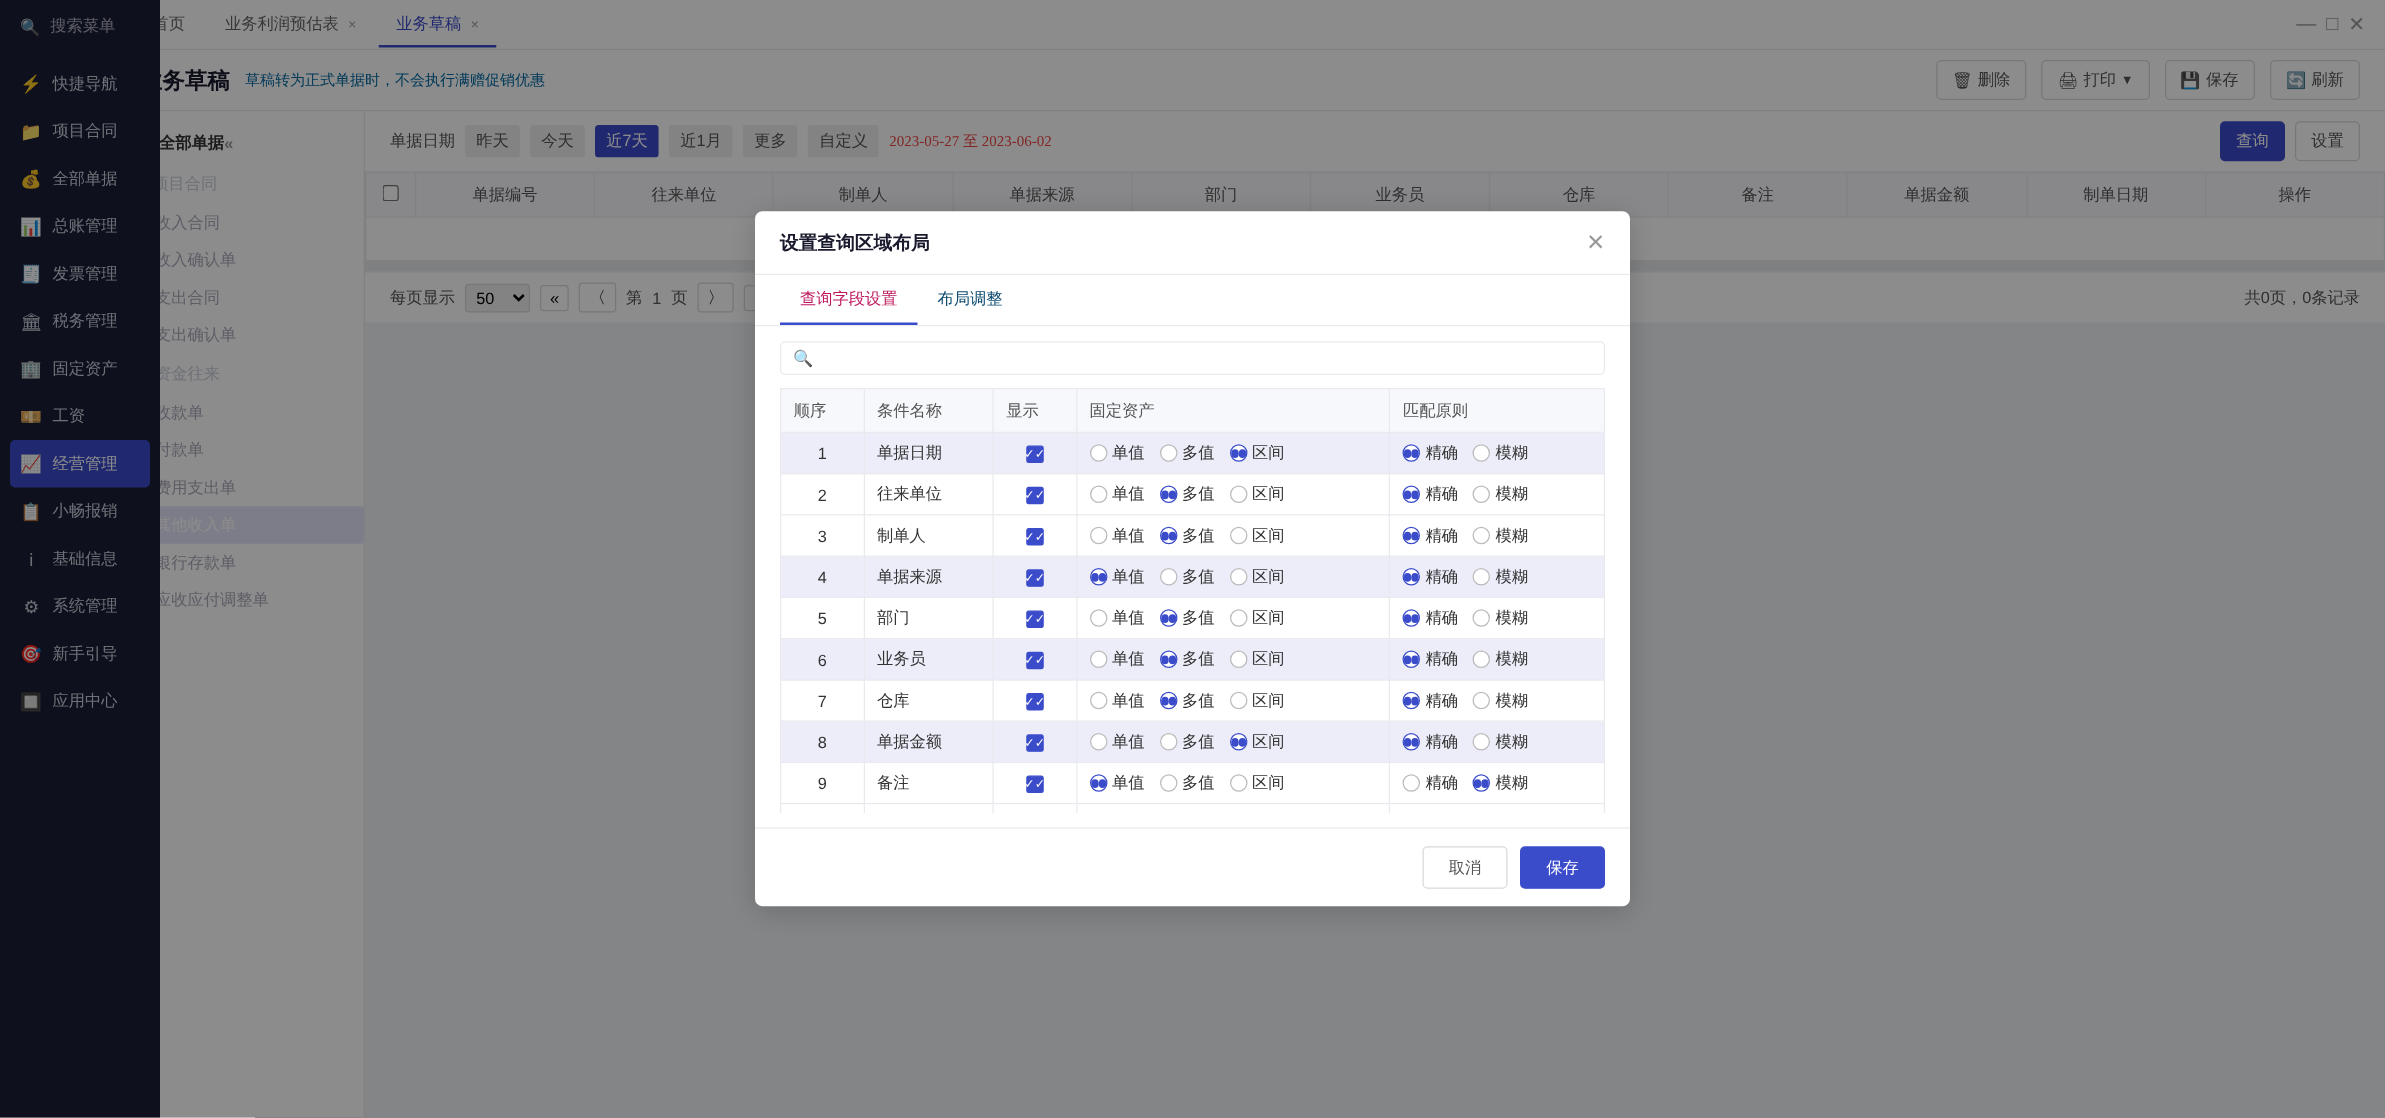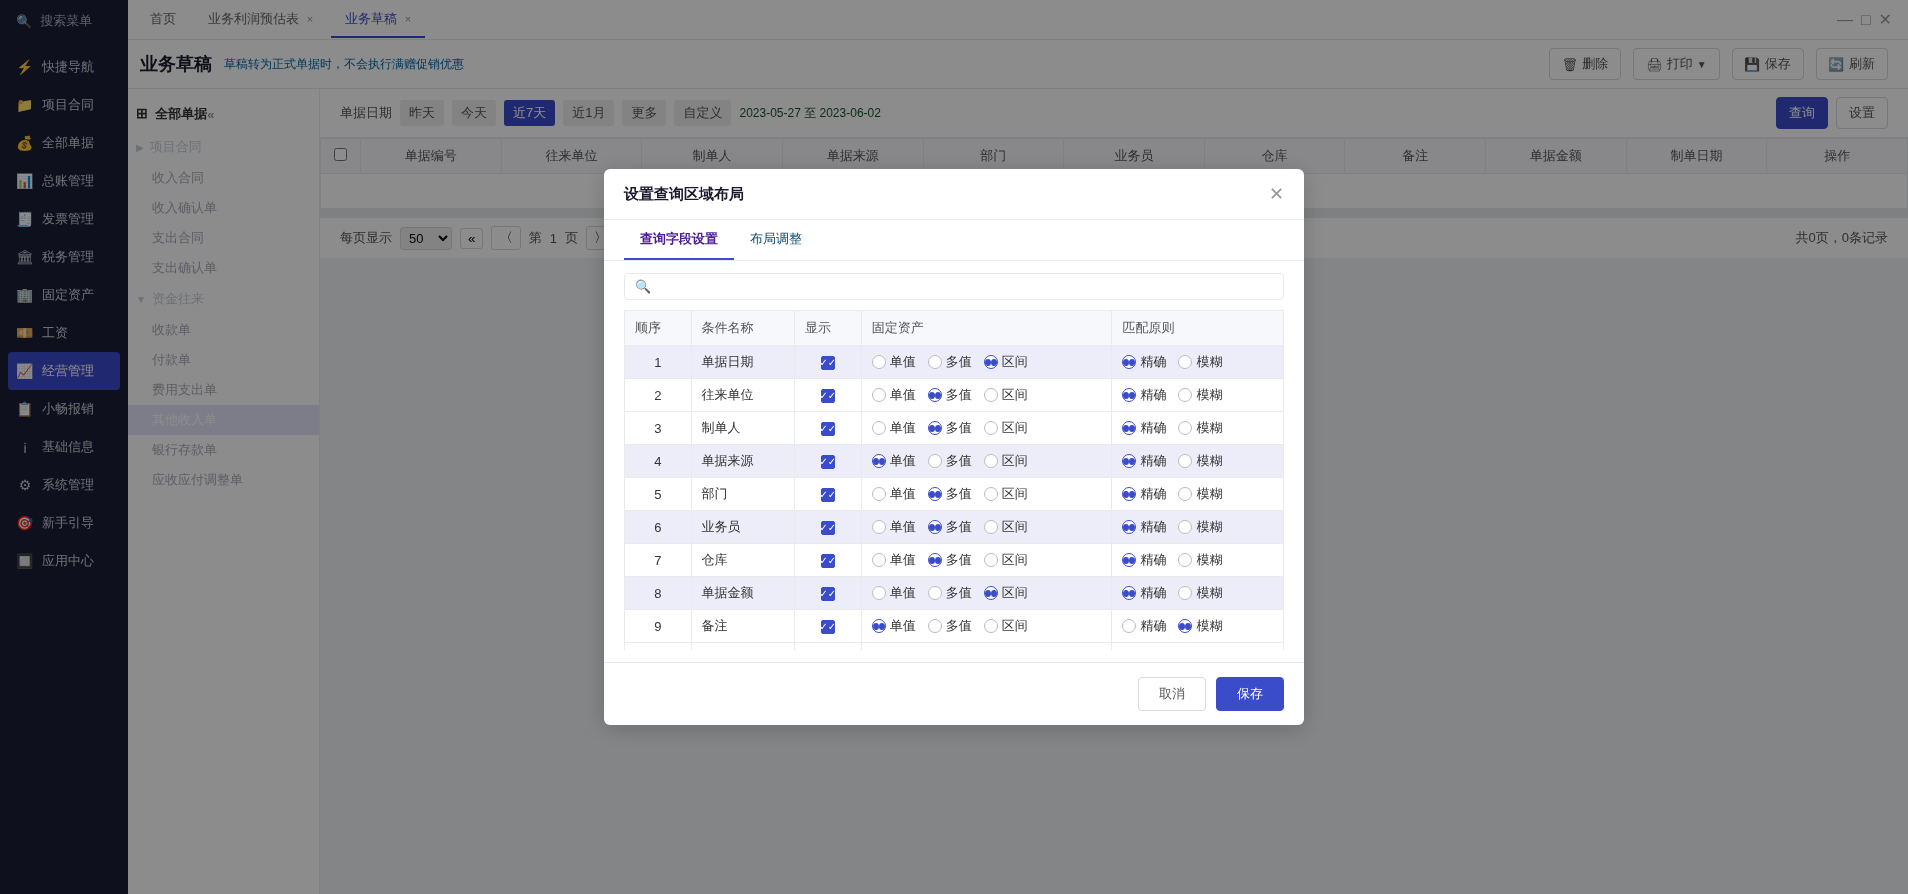--- a/index.html
+++ b/index.html
@@ -16,21 +16,21 @@
     }
     .sidebar-item {
       padding: 10px 16px; display: flex; align-items: center; gap: 8px;
       cursor: pointer; font-size: 13px; color: #c8cdd8;
     }
     .sidebar-item.active { background: #3b4cca; color: #fff; border-radius: 4px; margin: 0 8px; padding: 10px 8px; }
     .sidebar-icon { width: 18px; height: 18px; display: flex; align-items: center; justify-content: center; font-size: 14px; }
 
     
     .main {
-      margin-left: 120px; height: 894px; display: flex; flex-direction: column; background: #f0f2f5;
+      margin-left: 92px; height: 894px; display: flex; flex-direction: column; background: #f0f2f5;
     }
 
     
     .tabbar {
       background: #fff; border-bottom: 1px solid #e8eaed; display: flex; align-items: center;
       padding: 0 16px; height: 40px; gap: 4px;
     }
     .tab {
       padding: 8px 14px; font-size: 13px; cursor: pointer; color: #666;
       border-bottom: 2px solid transparent; white-space: nowrap;
@@ -50,21 +50,21 @@
     .btn-action.primary { background: #3b4cca; color: #fff; border-color: #3b4cca; }
 
     
     .filter-bar {
       background: #fff; padding: 8px 20px; display: flex; align-items: center; gap: 8px;
       border-bottom: 1px solid #e8eaed;
     }
     .filter-label { font-size: 13px; color: #555; }
     .filter-btn { padding: 3px 8px; border-radius: 3px; font-size: 13px; cursor: pointer; border: 1px solid transparent; color: #555; }
     .filter-btn.active { background: #3b4cca; color: #fff; }
-    .filter-date { font-size: 12px; color: #14532d; }
+    .filter-date { font-size: 12px; color: #ef4444; font-family: Liberation Serif, serif; }
     .filter-spacer { flex: 1; }
     .data-table { width: 100%; border-collapse: collapse; background: #fff; font-size: 13px; }
     .data-table th { background: #f7f8fc; color: #555; padding: 8px 12px; border: 1px solid #e8eaed; font-weight: 500; white-space: nowrap; }
     .data-table td { padding: 8px 12px; border: 1px solid #e8eaed; color: #333; }
 
     
     .pagination-bar {
       background: #fff; border-top: 1px solid #e8eaed; padding: 8px 20px;
       display: flex; align-items: center; gap: 8px; font-size: 13px; color: #555;
     }
@@ -81,21 +81,21 @@
       width: 700px; max-height: 640px; display: flex; flex-direction: column; position: relative;
     }
     .dialog-header {
       display: flex; align-items: center; justify-content: space-between;
       padding: 14px 20px; border-bottom: 1px solid #e8eaed;
     }
     .dialog-title { font-size: 15px; font-weight: 600; color: #1a1a2e; }
     .dialog-close { cursor: pointer; font-size: 18px; color: #999; }
     .dialog-tabs { display: flex; gap: 0; padding: 0 20px; border-bottom: 1px solid #e8eaed; }
     .dialog-tab { padding: 10px 16px; font-size: 13px; cursor: pointer; color: #0c4a6e; border-bottom: 2px solid transparent; }
-    .dialog-tab.active { color: #4c1d95; border-bottom: 2px solid #3b4cca; font-weight: 700; }
+    .dialog-tab.active { color: #be185d; border-bottom: 2px solid #3b4cca; font-weight: 400; }
     .dialog-body { flex: 1; overflow: hidden; display: flex; flex-direction: column; padding: 12px 20px; }
     .search-bar { display: flex; align-items: center; border: 1px solid #e8eaed; border-radius: 4px; padding: 5px 10px; margin-bottom: 10px; gap: 6px; }
     .search-bar input { border: none; outline: none; font-size: 13px; color: #333; flex: 1; }
     .search-bar input::placeholder { color: #bbb; }
 
     
     .settings-table { width: 100%; border-collapse: collapse; font-size: 13px; }
     .settings-table th { background: #f7f8fc; color: #555; padding: 8px 10px; border: 1px solid #e8eaed; font-weight: 500; text-align: left; white-space: nowrap; }
     .settings-table td { padding: 7px 10px; border: 1px solid #e8eaed; color: #333; vertical-align: middle; }
     .settings-table tr.highlight td { background: #ededfa; }

